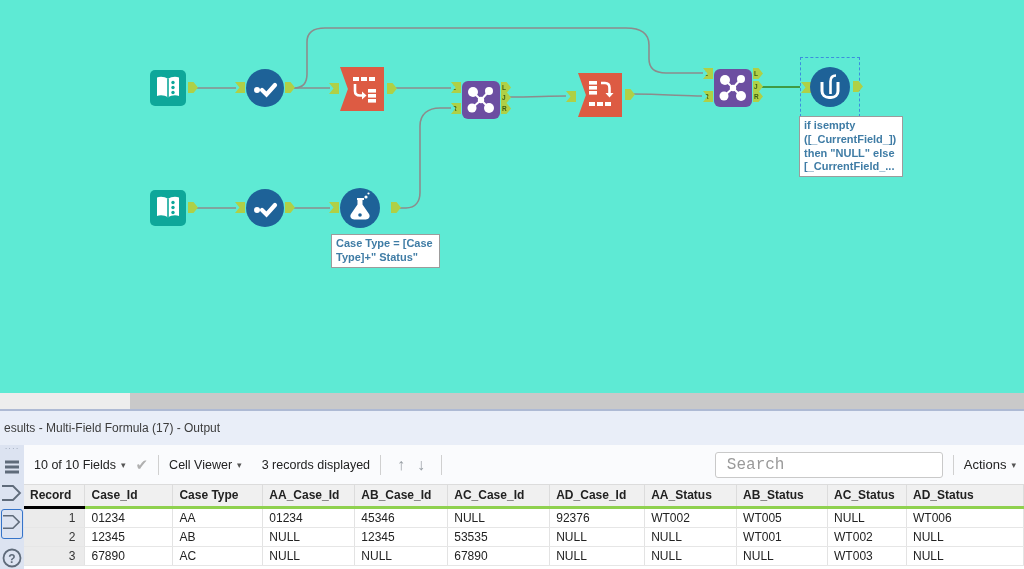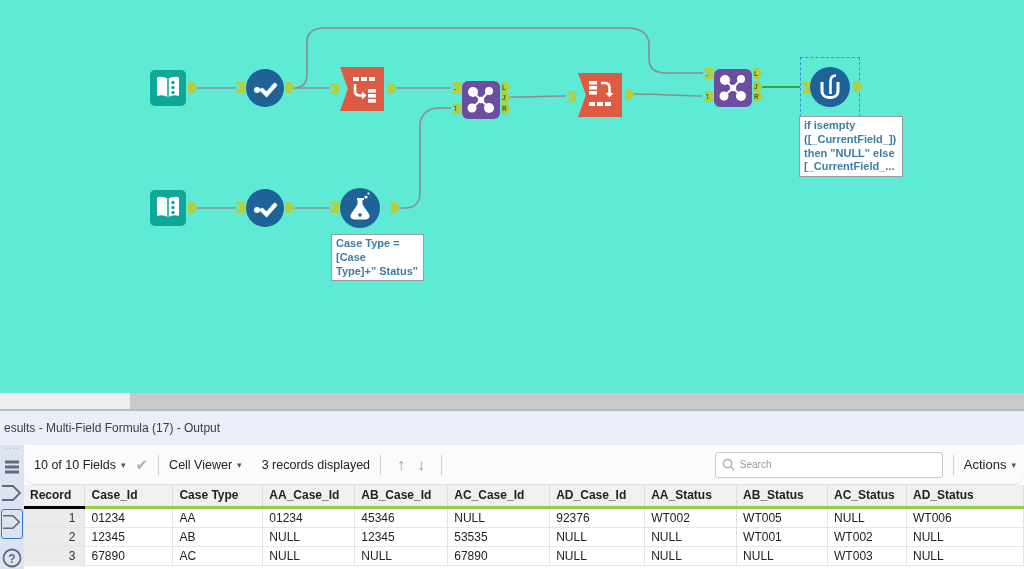--- a/index.html
+++ b/index.html
@@ -35,30 +35,30 @@
   #res-body { flex:1; display:flex; min-height:0; }
   #res-strip { width:24px; background:#dce3f1; flex:none; display:flex; flex-direction:column;
     align-items:center; padding-top:2px; }
   #res-strip .dots { color:#9aa5b8; font-size:8px; letter-spacing:1px; line-height:4px; }
   .strip-ic { margin-top:8px; }
   .strip-box { border:1px solid #3574c9; border-radius:3px; padding:3px 1px; margin-top:6px; }
   #res-main { flex:1; display:flex; flex-direction:column; min-width:0; }
 
   
   #toolbar { height:40px; background:#fafbfd; display:flex; align-items:center;
-    padding:0 8px 0 10px; font-size:12.5px; color:#222; border-bottom:1px solid #dcdcdc; flex:none;border-radius:10px; }
+    padding:0 8px 0 10px; font-size:12.5px; color:#222; border-bottom:1px solid #dcdcdc; flex:none; }
   .tb-item { display:flex; align-items:center; gap:5px; }
   .caret { font-size:9px; color:#555; }
   .tb-sep { width:1px; height:20px; background:#d0d0d0; margin:0 10px; }
   .tb-check { color:#b0b0b0; font-size:15px; margin-left:10px; }
   .tb-arrow { color:#9aa0a6; font-size:16px; font-weight:bold; margin:0 6px; }
   #searchbox { margin-left:auto; width:228px; height:26px; border:1px solid #c9c9c9;
     border-radius:3px; background:#fff; display:flex; align-items:center; padding:0 6px; gap:5px; }
-  #searchbox input { border:none; outline:none; flex:1; font-size:10px;
-    font-family:Liberation Sans, sans-serif; color:#333; background:transparent; }
+  #searchbox input { border:none; outline:none; flex:1; font-size:16px;
+    font-family:Liberation Mono, monospace; color:#333; background:transparent; }
   #searchbox input::placeholder { color:#9a9a9a; }
   .seg { display:flex; margin-left:10px; }
   .seg-data { background:#1270cf; color:#fff; border:1px solid #1270cf;
     font-size:12.5px; padding:4px 10px; cursor:pointer; }
   .seg-meta { background:#fff; color:#111; border:1px solid #8a8a8a;
     font-size:12.5px; font-weight:bold; padding:4px 10px; cursor:pointer; }
   .tb-actions { display:flex; align-items:center; gap:5px; font-size:13px; }
 
   
   #grid { flex:1; overflow:hidden; background:#fff; }
@@ -250,21 +250,21 @@
         <circle cx="26" cy="9" r="1.6" fill="#fff"></circle>
           <circle cx="28.5" cy="5.5" r="1.1" fill="#fff"></circle>
       </svg>
     </div>
     <div class="anch" style="left:391px;top:202px"></div>
 
     <div class="annotation" style="left:799px;top:116px;width:104px">if isempty
 ([_CurrentField_])
 then "NULL" else
 [_CurrentField_...</div>
-    <div class="annotation" style="left:331px;top:234px;width:93px">Case Type = [Case
+    <div class="annotation" style="left:331px;top:234px;width:109px">Case Type = [Case
 Type]+" Status"</div>
   </div>
 
   <div id="hscroll">
     <div class="thumb"></div>
   </div>
 
   <div id="results">
     <div id="res-header">
       <span>esults - Multi-Field Formula (17) - Output</span>

